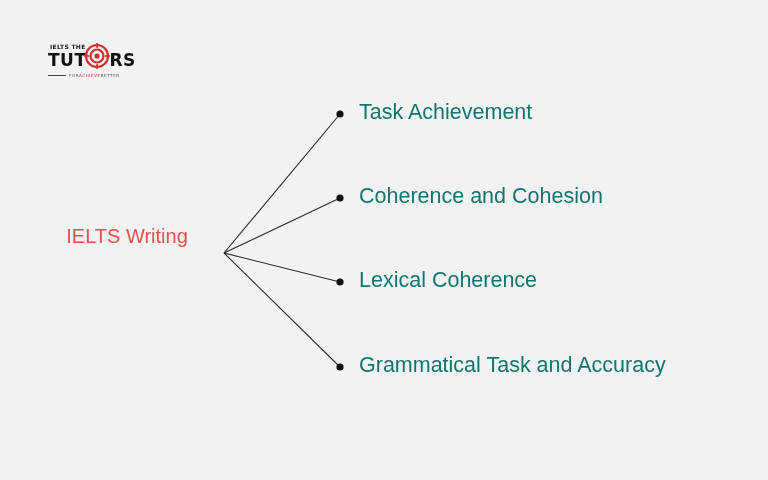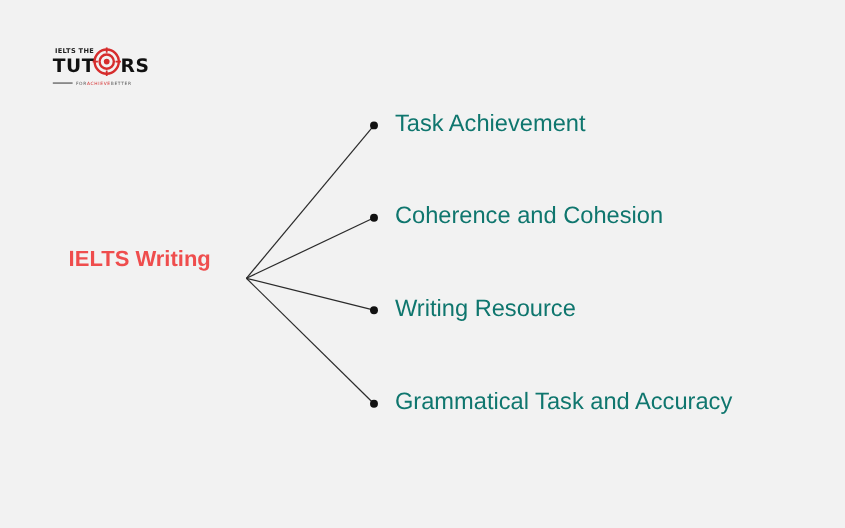--- a/index.html
+++ b/index.html
@@ -12,21 +12,21 @@
   .logo-small { position: absolute; left: 2px; top: 3px; font-size: 6px; font-weight: bold; color: #222; letter-spacing: 0.3px; font-family: "DejaVu Sans", sans-serif; }
   .logo-main { position: absolute; left: 0; top: 10px; font-size: 17px; font-weight: 900; color: #111; letter-spacing: 0.5px; font-family: "DejaVu Sans", sans-serif; display:flex; align-items:center;}
   .logo-main .pre { margin-right: 23px; }
   .target { position: absolute; left: 36px; top: 3px; }
   .logo-tag { position: absolute; left: 0; top: 33px; display: flex; align-items: center; font-size: 4px; color: #555; letter-spacing: 0.6px; font-family: "DejaVu Sans", sans-serif; }
   .logo-tag .line { width: 18px; height: 1px; background: #444; margin-right: 3px; }
   .logo-tag .red { color: #d62d2d; }
 
   .title {
     position: absolute; left: 24px; top: 222px; width: 206px;
-    text-align: center; color: #ef4d4d; font-weight: bold; font-size: 20px; line-height: 29px;
+    text-align: center; color: #ef4d4d; font-weight: normal; font-size: 20px; line-height: 29px;
   }
   svg.links { position: absolute; left: 0; top: 0; }
   .item {
     position: absolute; left: 359px; font-size: 21.5px; color: #0f766e;
     font-family: "Liberation Sans", sans-serif; white-space: nowrap;
   }
 </style>
 </head>
 <body>
 
@@ -63,14 +63,14 @@
     <line x1="224" y1="253" x2="340" y2="198" stroke="#2a2a2a" stroke-width="1.1"></line>
     <circle cx="340" cy="198" r="3.6" fill="#111"></circle>
     <line x1="224" y1="253" x2="340" y2="282" stroke="#2a2a2a" stroke-width="1.1"></line>
     <circle cx="340" cy="282" r="3.6" fill="#111"></circle>
     <line x1="224" y1="253" x2="340" y2="367" stroke="#2a2a2a" stroke-width="1.1"></line>
     <circle cx="340" cy="367" r="3.6" fill="#111"></circle>
   </svg>
 
 <div class="item" style="top:100px">Task Achievement</div>
 <div class="item" style="top:184px">Coherence and Cohesion</div>
-<div class="item" style="top:268px">Writing Resource</div>
+<div class="item" style="top:268px">Lexical Coherence</div>
 <div class="item" style="top:353px">Grammatical Task and Accuracy</div>
 
 </body></html>

